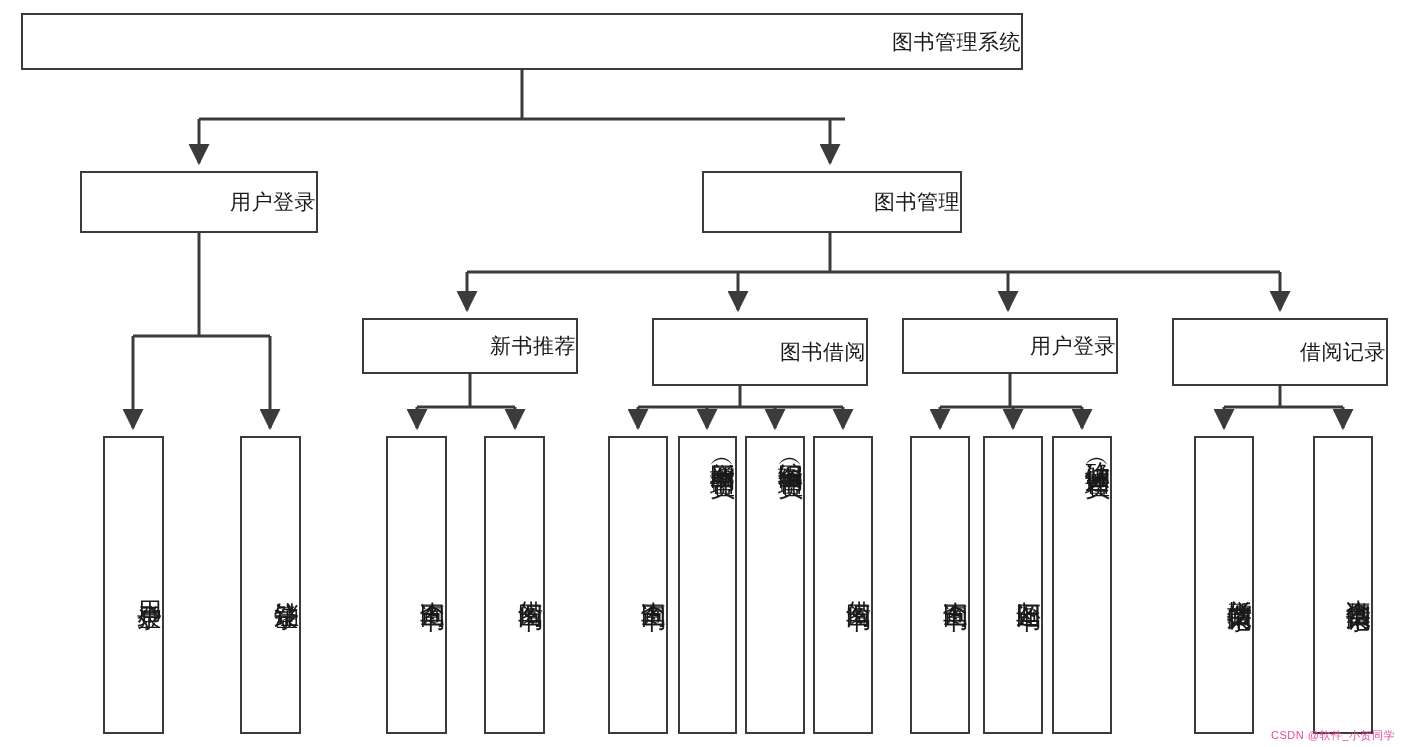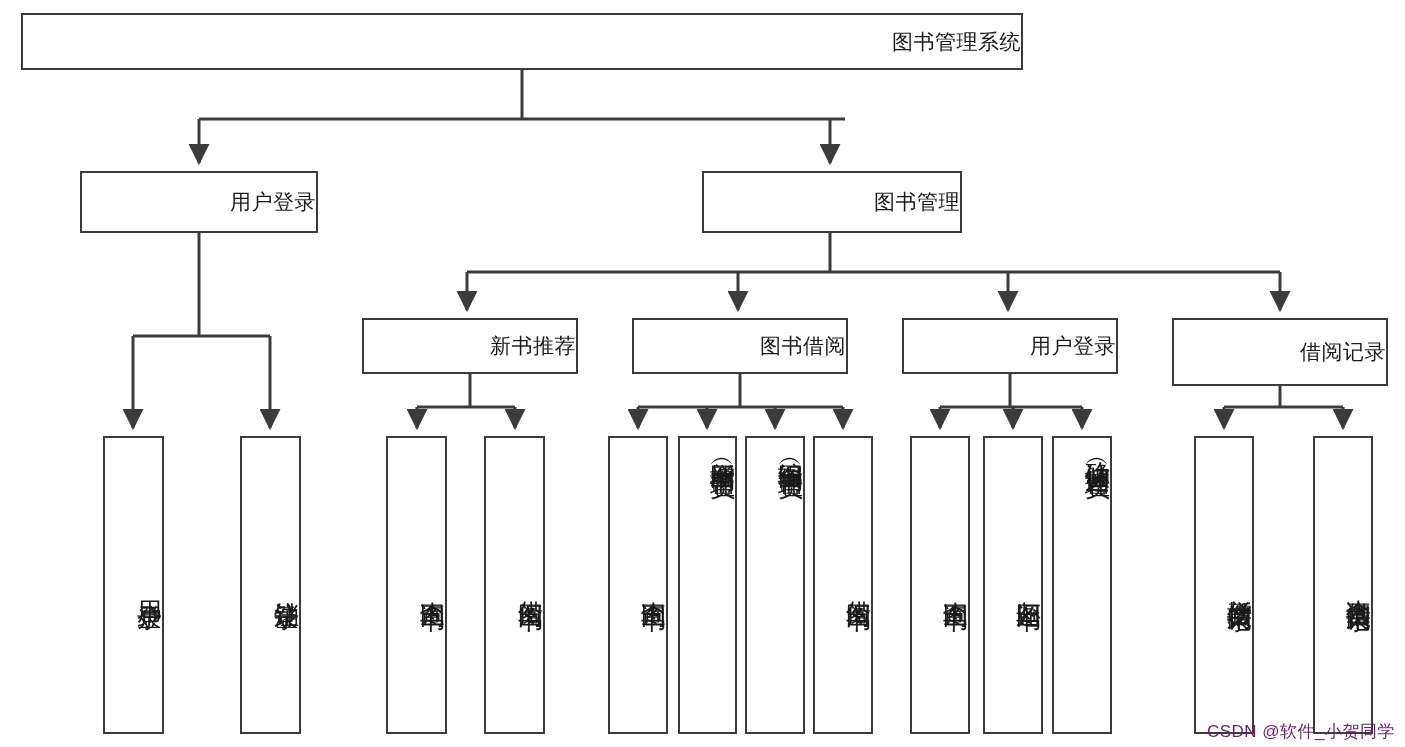--- a/index.html
+++ b/index.html
@@ -60,22 +60,22 @@
     text-orientation: upright;
     font-size: 25px;
     line-height: 1.0;
     letter-spacing: 2px;
   }
   #watermark {
     position: absolute;
     right: 10px;
     bottom: 4px;
     font-family: "Liberation Sans", sans-serif;
-    font-size: 17px;
-    color: #701a75;
+    font-size: 11px;
+    color: #ec4899;
     white-space: nowrap;
     letter-spacing: 0.5px;
   }
 </style>
 </head>
 <body>
 
 <div id="diagram-root">
 
   <svg id="diagram-svg" viewBox="0 0 1405 747" xmlns="http://www.w3.org/2000/svg">
@@ -135,21 +135,21 @@
   <div class="node-box node-horizontal" style="left:80px; top:171px; width:238px; height:62px;">
     <span class="node-label">用户登录</span>
   </div>
   <div class="node-box node-horizontal" style="left:702px; top:171px; width:260px; height:62px;">
     <span class="node-label">图书管理</span>
   </div>
 
   <div class="node-box node-horizontal" style="left:362px; top:318px; width:216px; height:56px;padding-left:11px;">
     <span class="node-label">新书推荐</span>
   </div>
-  <div class="node-box node-horizontal" style="left:632px; top:318px; width:216px; height:56px;">
+  <div class="node-box node-horizontal" style="left:652px; top:318px; width:216px; height:68px;">
     <span class="node-label">图书借阅</span>
   </div>
   <div class="node-box node-horizontal" style="left:902px; top:318px; width:216px; height:56px;">
     <span class="node-label">用户登录</span>
   </div>
   <div class="node-box node-horizontal" style="left:1172px; top:318px; width:216px; height:68px;">
     <span class="node-label">借阅记录</span>
   </div>
 
   <div class="node-box node-vertical center-v" style="left:103px; top:436px; width:61px; height:298px;">

